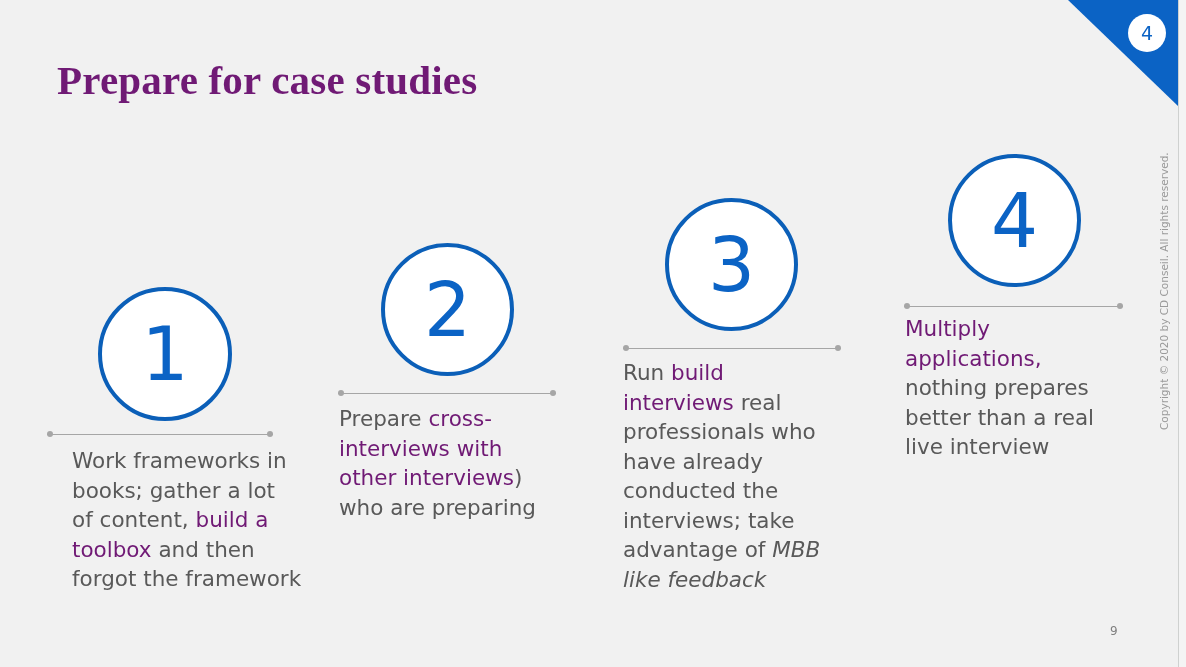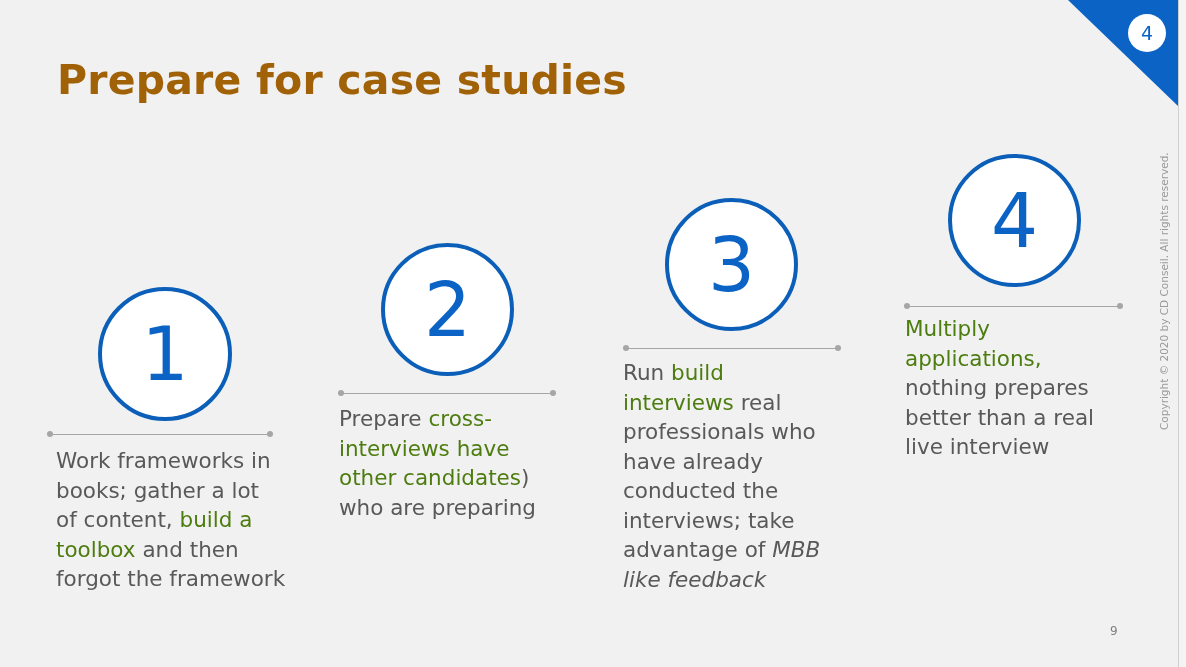--- a/index.html
+++ b/index.html
@@ -41,23 +41,24 @@
     background:#ffffff;
     display:flex; align-items:center; justify-content:center;
     font-size:19px; color:#0b63c5;
     font-family:"DejaVu Sans", sans-serif;
   }
   
   #page-title {
     position:absolute;
     left:57px; top:56px;
     font-size:41px;
-    color:#a16207;
+    color:#701a75;
     letter-spacing:0.2px;
     white-space:nowrap;
+    font-family:Liberation Serif, serif;
   }
   
   .column { position:absolute; }
   .num-circle {
     position:absolute;
     border-radius:50%;
     background:#ffffff;
     border:4px solid #0b5fb8;
     display:flex; align-items:center; justify-content:center;
     color:#0b63c5;
@@ -81,21 +82,21 @@
   }
   .connector .dot.left { left:0; }
   .connector .dot.right { right:0; }
   .body-text {
     position:absolute;
     font-size:21.5px;
     line-height:29.5px;
     color:#595959;
     font-family:"DejaVu Sans", sans-serif;
   }
-  .body-text .blue { color:#4d7c0f; }
+  .body-text .blue { color:#701a75; }
   .body-text .ital  { font-style:italic; }
   
   #page-number {
     position:absolute;
     left:1110px; top:624px;
     font-size:12px;
     color:#7f7f7f;
   }
   #copyright {
     position:absolute;
@@ -120,34 +121,34 @@
 
   <h1 id="page-title">Prepare for case studies</h1>
 
   <div class="column">
     <div class="num-circle" style="left:98px; top:287px; width:134px; height:134px; font-size:74px;">1</div>
     <div class="connector" style="left:47px; top:431px; width:226px;">
       <div class="bar"></div>
       <div class="dot left"></div>
       <div class="dot right"></div>
     </div>
-    <div class="body-text" style="left:56px; top:446px; width:230px;">
+    <div class="body-text" style="left:72px; top:446px; width:230px;">
       <span>Work frameworks in books; gather a lot of content, </span><span class="blue">build a toolbox</span><span> and then forgot the framework</span>
     </div>
   </div>
 
   <div class="column">
     <div class="num-circle" style="left:381px; top:243px; width:133px; height:133px; font-size:74px;">2</div>
     <div class="connector" style="left:338px; top:390px; width:218px;">
       <div class="bar"></div>
       <div class="dot left"></div>
       <div class="dot right"></div>
     </div>
     <div class="body-text" style="left:339px; top:404px; width:226px;">
-      <span>Prepare </span><span class="blue">cross-interviews have other candidates</span><span>) who are preparing</span>
+      <span>Prepare </span><span class="blue">cross-interviews with other interviews</span><span>) who are preparing</span>
     </div>
   </div>
 
   <div class="column">
     <div class="num-circle" style="left:665px; top:198px; width:133px; height:133px; font-size:74px;">3</div>
     <div class="connector" style="left:623px; top:345px; width:218px;">
       <div class="bar"></div>
       <div class="dot left"></div>
       <div class="dot right"></div>
     </div>

